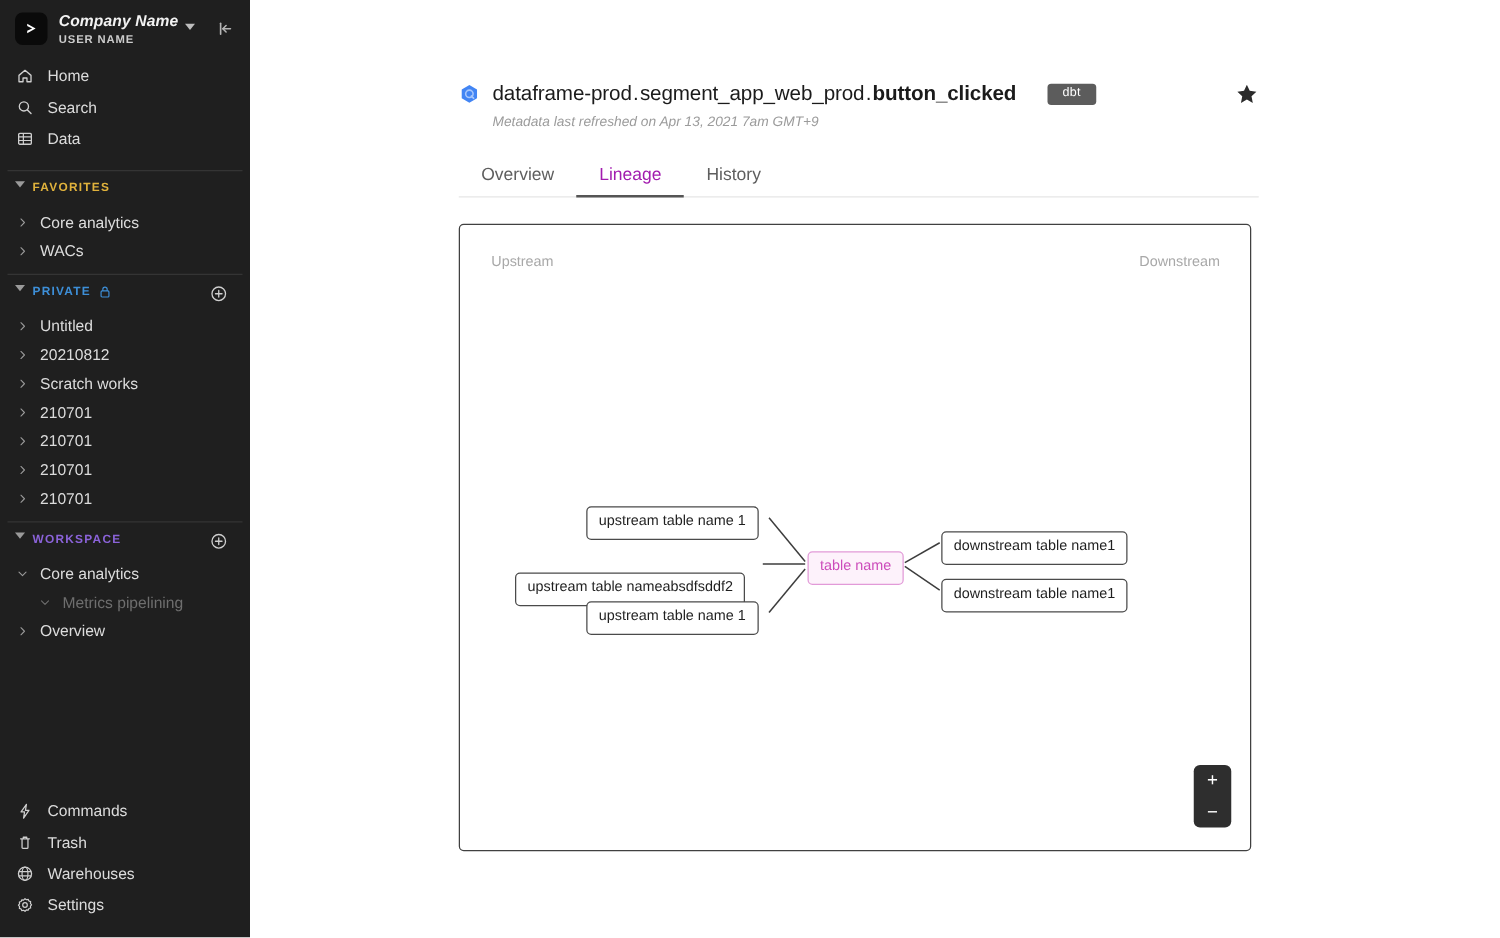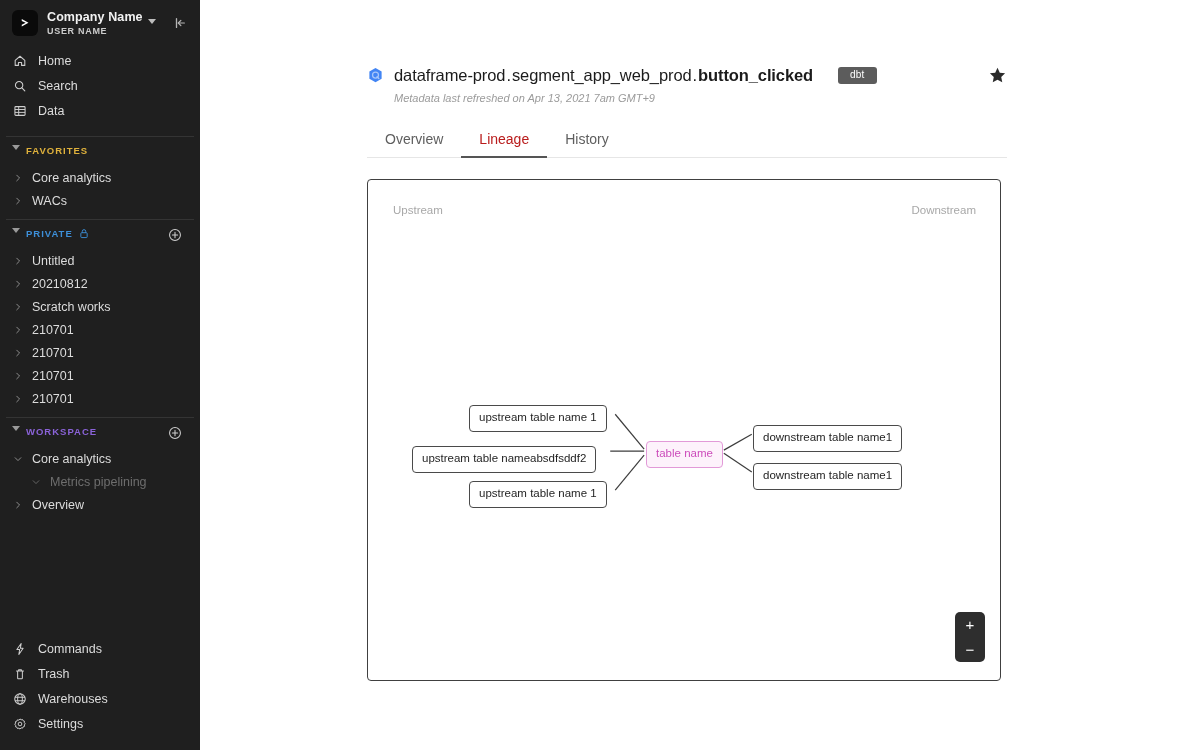--- a/index.html
+++ b/index.html
@@ -26,21 +26,21 @@
     gap: 9px;
   }
   .logo {
     width: 26px; height: 26px; border-radius: 6px;
     background: #0a0a0a;
     display: flex; align-items: center; justify-content: center;
     flex: 0 0 26px;
   }
   .logo svg { display: block; }
   .org { flex: 1; min-width: 0; line-height: 1.15; }
-  .org-top { display: flex; align-items: flex-end; gap: 5px; }
+  .org-top { display: flex; align-items: flex-end; gap: 5px; font-style: italic; }
   .org-name { font-size: 12.5px; font-weight: bold; color: #f2f2f2; letter-spacing: .1px; }
   .caret-dn {
     width: 0; height: 0; border-left: 4px solid transparent;
     border-right: 4px solid transparent; border-top: 5px solid #bdbdbd;
   }
   .org-user { font-size: 9px; font-weight: bold; color: #cccccc; letter-spacing: .7px; margin-top: 2px; }
   .collapse-btn {
     width: 20px; height: 20px; display: flex; align-items: center; justify-content: center;
     color: #b5b5b5; flex: 0 0 20px; cursor: pointer;
   }
@@ -111,21 +111,21 @@
   }
 
   .tabs {
     display: flex; gap: 0; margin-top: 21px;
     border-bottom: 1px solid #e6e6e6;
   }
   .tab {
     font-size: 14px; color: #5e5e5e; padding: 6px 18px 9px 18px;
     cursor: pointer; border-bottom: 2px solid transparent; margin-bottom: -1px;
   }
-  .tab.active { color: #b91c1c; border-bottom-color: #555555; }
+  .tab.active { color: #a21caf; border-bottom-color: #555555; }
 
   .canvas {
     margin-top: 21px;
     width: 634px; height: 502px;
     border: 1px solid #404040; border-radius: 4px;
     background: #ffffff; position: relative; overflow: hidden;
   }
   .canvas-label {
     position: absolute; top: 24px; font-size: 11.5px; color: #a8a8a8;
   }
@@ -430,21 +430,21 @@
             <path d="M248 235 L277 270"></path>
             <path d="M243 272 L277 272"></path>
             <path d="M248 311 L277 276"></path>
             <path d="M357 271 L385 255"></path>
             <path d="M357 274 L385 293"></path>
           </g>
         </svg>
 
         <div class="graph" id="graph-nodes">
             <div class="node" style="left: 101px; top: 225px;"><span>upstream table name 1</span></div>
-            <div class="node" style="left: 44px; top: 266px;"><span>upstream table nameabsdfsddf2</span></div>
+            <div class="node" style="left: 44px; top: 278px;"><span>upstream table nameabsdfsddf2</span></div>
             <div class="node" style="left: 101px; top: 301px;"><span>upstream table name 1</span></div>
             <div class="node center" style="left: 278px; top: 261px;"><span>table name</span></div>
             <div class="node" style="left: 385px; top: 245px;"><span>downstream table name1</span></div>
             <div class="node" style="left: 385px; top: 283px;"><span>downstream table name1</span></div>
           </div>
 
         <div class="zoom-ctl">
           <div class="zoom-btn">+</div>
           <div class="zoom-btn">−</div>
         </div>

